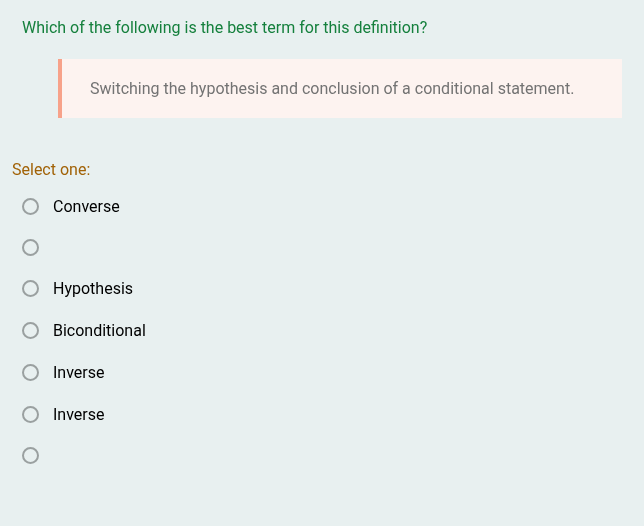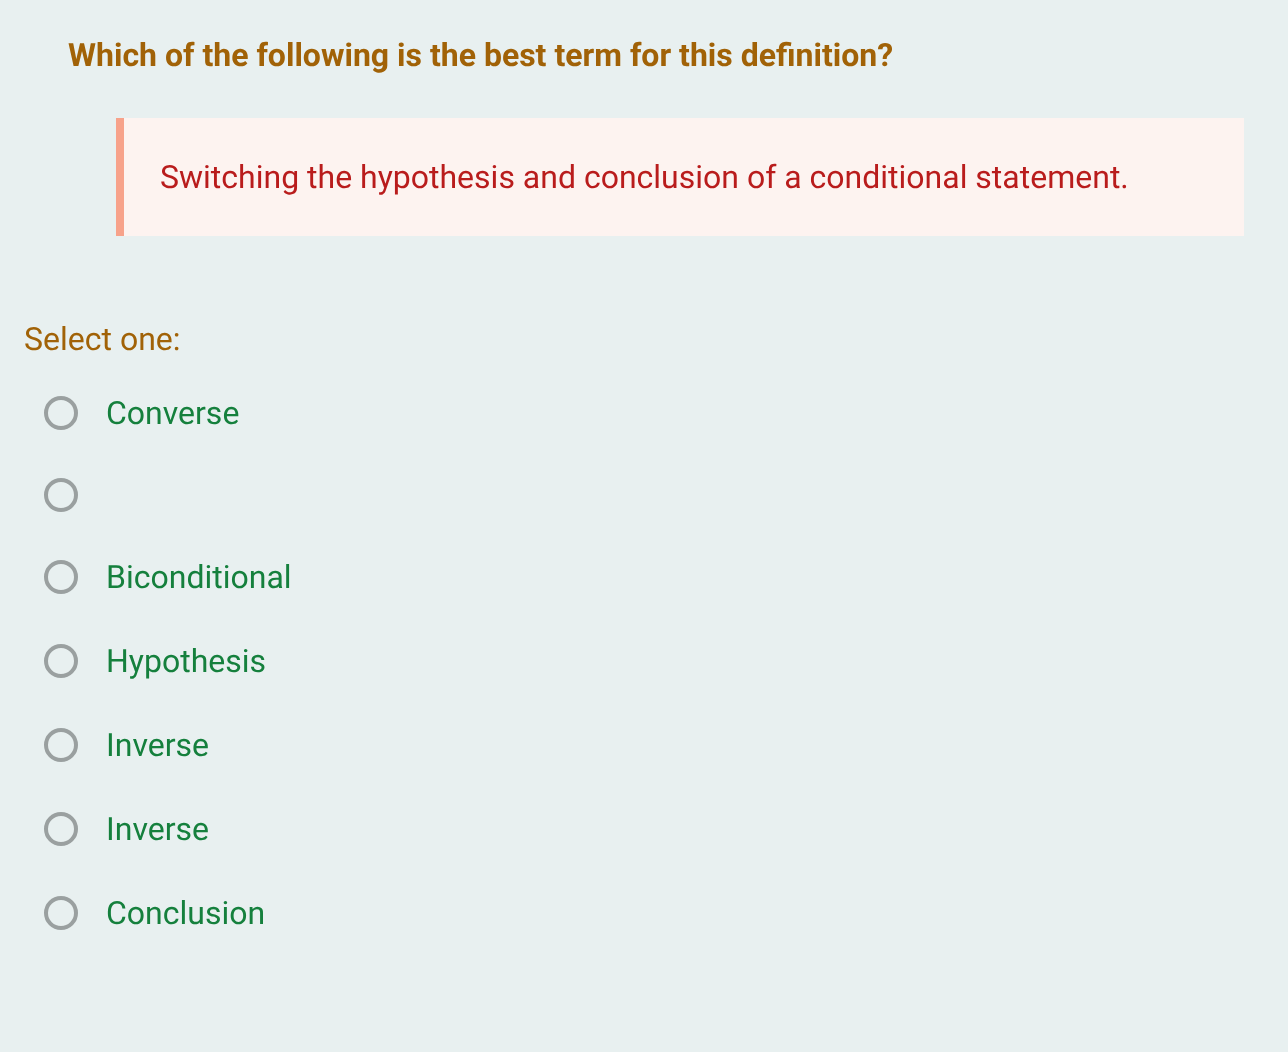--- a/index.html
+++ b/index.html
@@ -13,33 +13,32 @@
       width: 644px;
       height: 526px;
       overflow: hidden;
       color: #2a2a2a;
     }
     .container {
       padding: 18px 22px 0 22px;
     }
     .question-text {
       font-size: 16px;
-      color: #a16207;
+      color: #15803d;
       margin-bottom: 22px;
-      font-weight: 700;
-      margin-left: 12px;
+      font-weight: 400;
     }
     .definition-box {
       background: #fdf3f0;
       border-left: 4px solid #f7a28a;
-      padding: 20px 18px;
+      padding: 20px 28px;
       margin-left: 36px;
       margin-bottom: 42px;
       font-size: 16px;
-      color: #b91c1c;
+      color: #737373;
     }
     .select-prompt {
       font-size: 16px;
       color: #a16207;
       margin-left: -10px;
       margin-bottom: 18px;
     }
     .options {
       display: flex;
       flex-direction: column;
@@ -55,52 +54,51 @@
     .radio-circle {
       width: 17px;
       height: 17px;
       border: 2px solid #9aa0a0;
       border-radius: 50%;
       flex-shrink: 0;
       background: transparent;
     }
     .option-label {
       font-size: 16px;
-      color: #15803d;
+      color: #000000;
     }
   </style>
 </head>
 <body>
 
 <div class="container">
   <div class="question-text">Which of the following is the best term for this definition?</div>
   <div class="definition-box">Switching the hypothesis and conclusion of a conditional statement.</div>
   <div class="select-prompt">Select one:</div>
   <div class="options">
     <label class="option-row">
       <span class="radio-circle"></span>
       <span class="option-label">Converse</span>
     </label>
     <label class="option-row">
       <span class="radio-circle"></span>
     </label>
     <label class="option-row">
       <span class="radio-circle"></span>
-      <span class="option-label">Biconditional</span>
+      <span class="option-label">Hypothesis</span>
     </label>
     <label class="option-row">
       <span class="radio-circle"></span>
-      <span class="option-label">Hypothesis</span>
+      <span class="option-label">Biconditional</span>
     </label>
     <label class="option-row">
       <span class="radio-circle"></span>
       <span class="option-label">Inverse</span>
     </label>
     <label class="option-row">
       <span class="radio-circle"></span>
       <span class="option-label">Inverse</span>
     </label>
     <label class="option-row">
       <span class="radio-circle"></span>
-      <span class="option-label">Conclusion</span>
     </label>
   </div>
 </div>
 
 </body></html>

